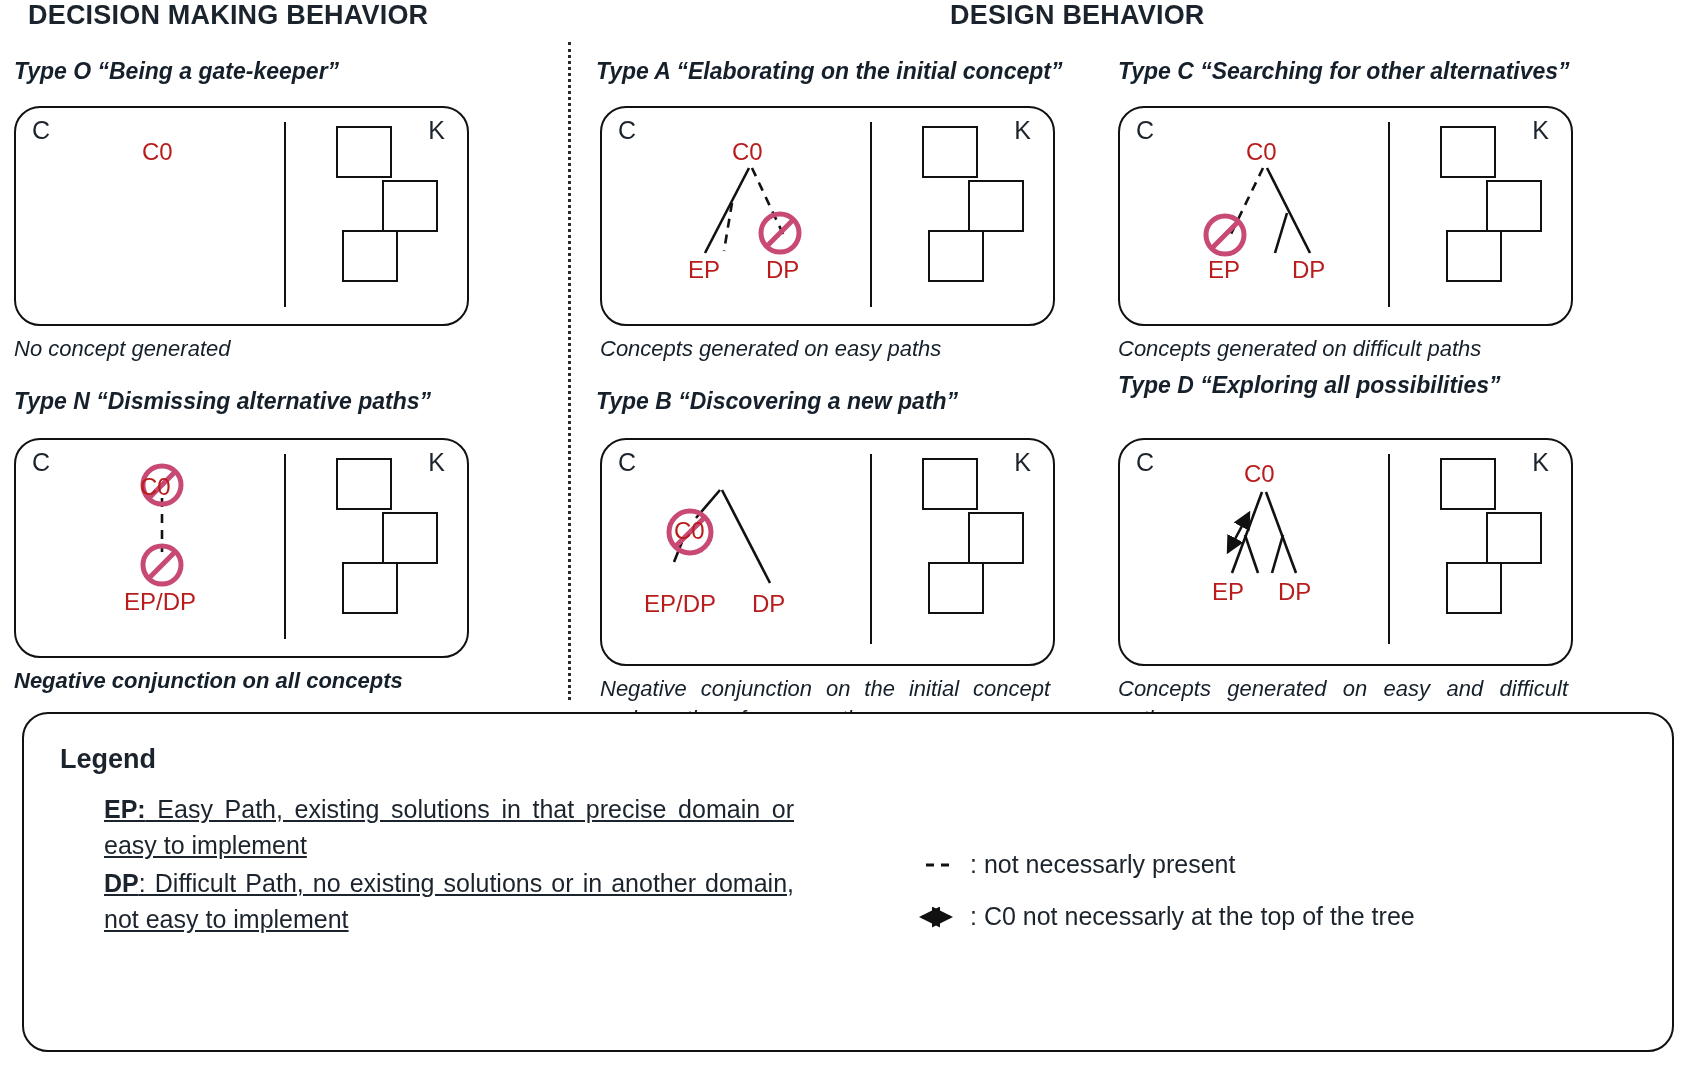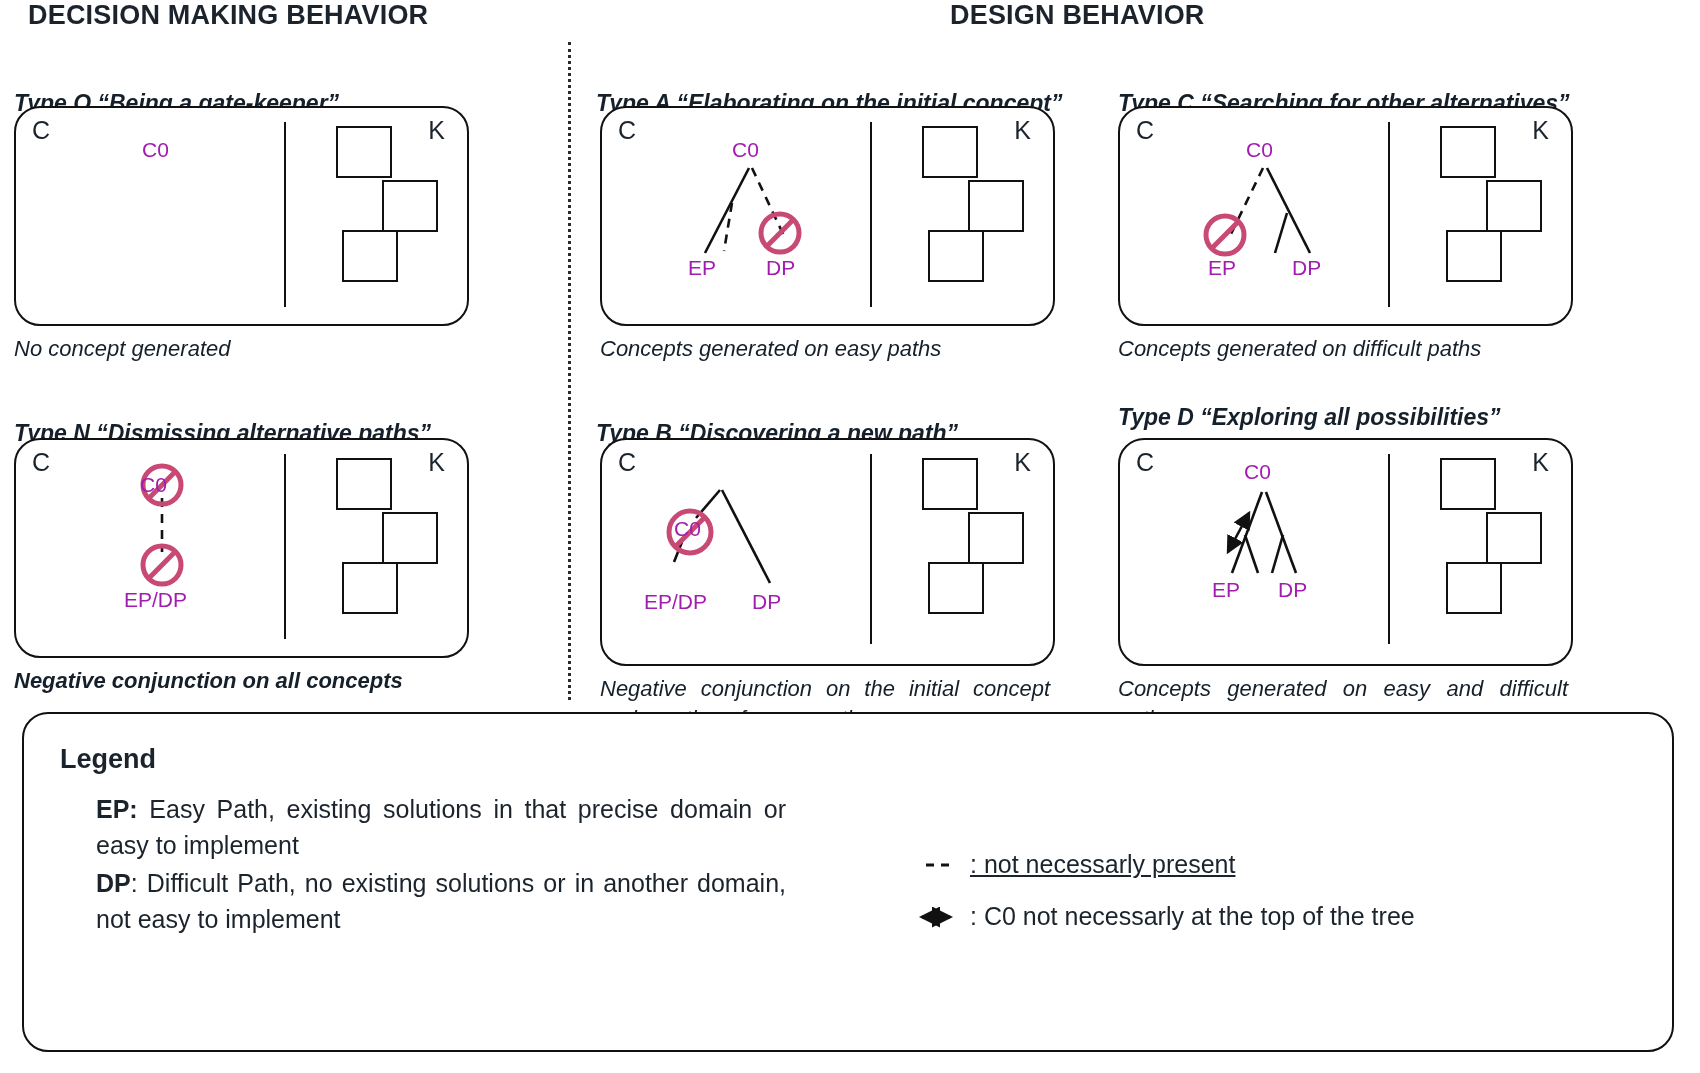--- a/index.html
+++ b/index.html
@@ -7,50 +7,50 @@
        font-family:"Liberation Sans", sans-serif;color:#1b232c;overflow:hidden;}
 
   .hdr{position:absolute;font-weight:bold;font-size:27px;letter-spacing:.2px;color:#1b232c;}
   #hdr-dm{left:28px;top:0px;}
   #hdr-db{left:950px;top:0px;}
 
   .divider{position:absolute;left:568px;top:42px;width:0;height:658px;
            border-left:3px dotted #2b2b2b;}
 
   .type-title{position:absolute;font-style:italic;font-weight:bold;font-size:23px;
-              white-space:nowrap;color:#15202b;margin-top:32px;}
+              white-space:nowrap;color:#15202b;}
 
   .panel{position:absolute;border:2.5px solid #111;border-radius:26px;background:#fff;box-sizing:border-box;}
   .panel .clab,.panel .klab{position:absolute;font-size:25px;color:#1b232c;}
   .panel .clab{left:16px;top:8px;}
   .panel .klab{right:22px;top:8px;}
   .vsep{position:absolute;width:0;border-left:2.5px solid #111;}
   .ksq{position:absolute;border:2px solid #111;background:#fff;box-sizing:border-box;}
 
   .caption{position:absolute;font-style:italic;font-size:22px;color:#15202b;line-height:1.35;}
   .caption.just{text-align:justify;text-align-last:left;}
 
-  .nodelbl{position:absolute;font-size:21px;color:#a21caf;white-space:nowrap;}
+  .nodelbl{position:absolute;font-size:24px;color:#b91c1c;white-space:nowrap;}
 
   svg{position:absolute;overflow:visible;}
   .solid{stroke:#111;stroke-width:2.6;fill:none;stroke-linecap:butt;}
   .dash{stroke:#111;stroke-width:2.6;fill:none;stroke-dasharray:9 7;stroke-linecap:butt;}
   .noent{fill:none;stroke-width:5;}
 
   
   #legend{position:absolute;left:22px;top:712px;width:1652px;height:340px;
           border:2.5px solid #111;border-radius:26px;box-sizing:border-box;background:#fff;}
   #legend-title{position:absolute;left:36px;top:30px;font-weight:bold;font-size:27px;}
-  .leg-left{position:absolute;left:72px;width:690px;font-size:25px;line-height:1.42;
-            text-align:justify;text-align-last:left;}
+  .leg-left{position:absolute;left:80px;width:690px;font-size:25px;line-height:1.42;
+            text-align:justify;text-align-last:left;text-decoration:underline;}
   #leg-ep{top:78px;}
   #leg-dp{top:152px;}
   .leg-right-row{position:absolute;display:flex;align-items:center;gap:10px;font-size:25px;white-space:nowrap;}
   #leg-r1{left:880px;top:84px;}
-  #leg-r2{left:880px;top:136px;text-decoration:underline;}
+  #leg-r2{left:880px;top:136px;}
   #leg-r3{left:880px;top:188px;}
   .leg-sym{width:56px;display:flex;justify-content:flex-end;align-items:center;}
   .b{font-weight:bold;}
 </style>
 </head>
 <body>
 
 <div class="hdr" id="hdr-dm">DECISION MAKING BEHAVIOR</div>
 <div class="hdr" id="hdr-db">DESIGN BEHAVIOR</div>
 

